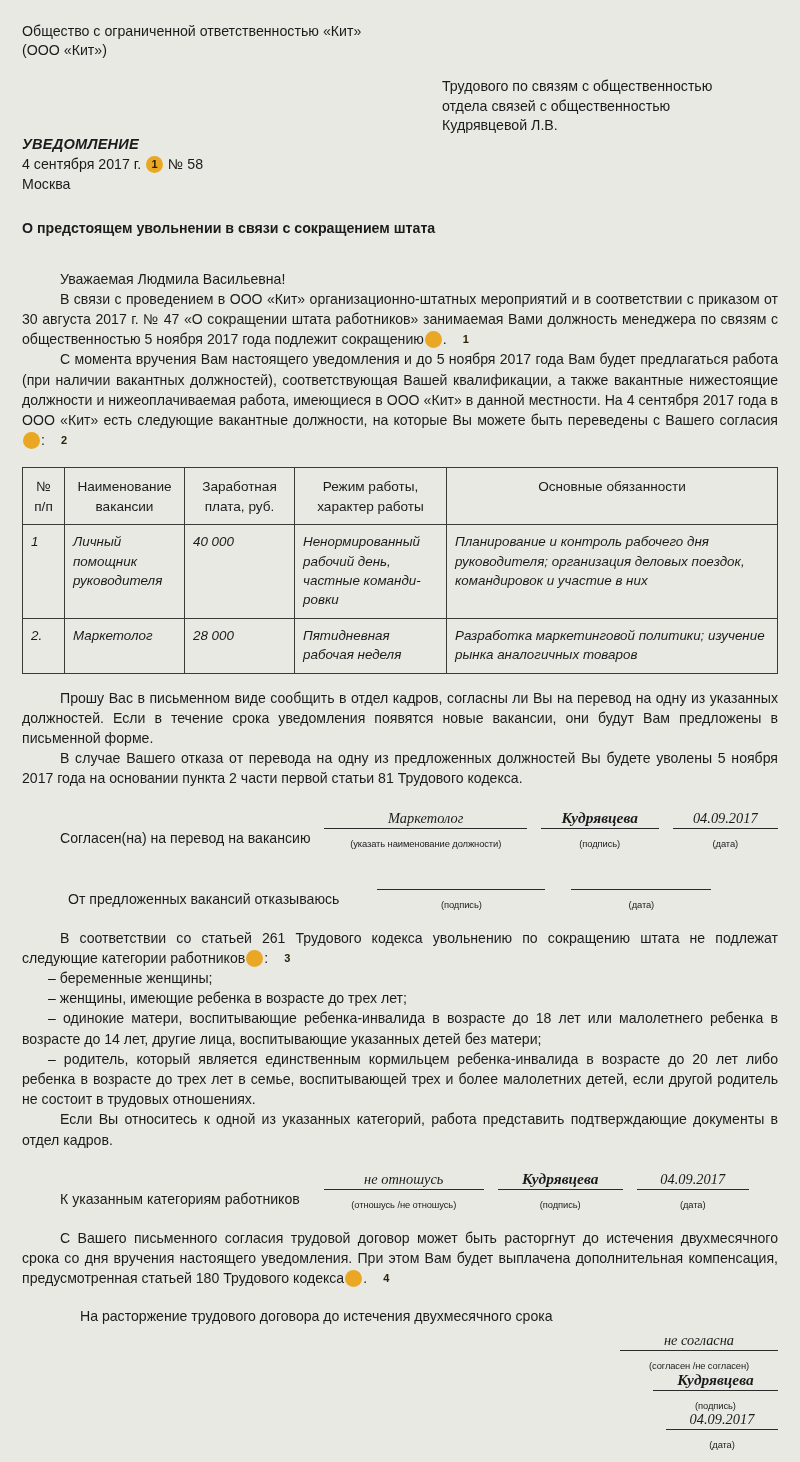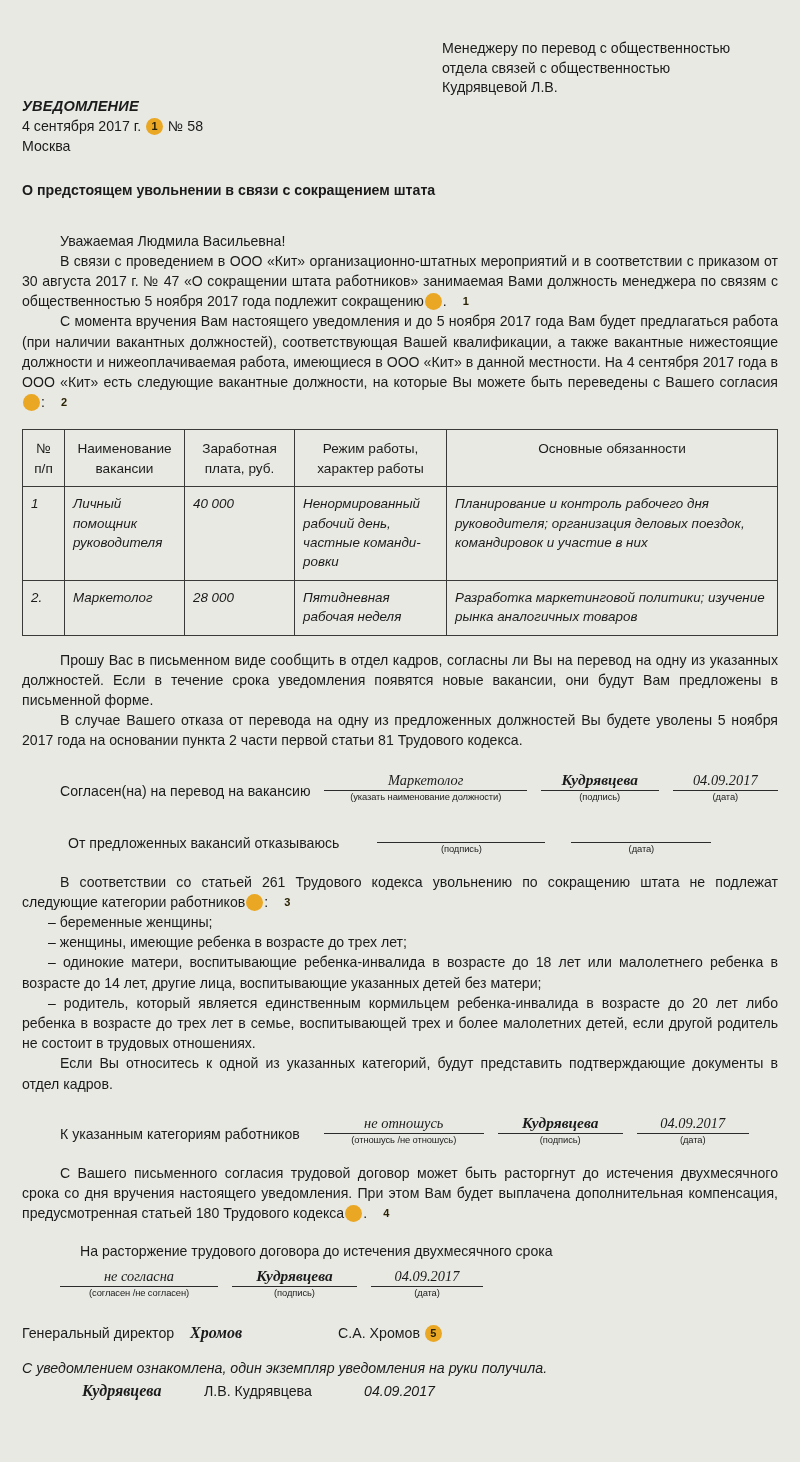--- a/index.html
+++ b/index.html
@@ -104,21 +104,21 @@
     font-style:italic;
     font-size:14.4px;
     padding:0 6px 1px 6px;
     min-height:19px;
     box-sizing:border-box;
   }
   .sig-val.bold{font-weight:bold;font-family:"Liberation Serif", serif;font-size:15.4px;}
   .sig-val.serif{font-family:"Liberation Serif", serif;}
   .sig-cap{
     font-size:9.4px;
-    margin-top:0;
+    margin-top:9px;
     color:#1b1b1b;
     letter-spacing:-.1px;
   }
   .w-pos{width:215px;}
   .w-sign{width:125px;}
   .w-date{width:112px;}
   .w-cat{width:160px;}
   .w-agree{width:158px;}
   .empty{height:19px;}
 
@@ -155,23 +155,27 @@
   }
   .ack-name{width:160px;font-style:normal;font-size:14.2px;}
   .ack-date{font-style:italic;font-size:14.2px;}
   .ml38{margin-left:38px;}
 </style>
 </head>
 <body>
 
 <div class="page">
 
+  <div class="hdr-org">
+    <div>Общество с ограниченной ответственностью «Кит»</div>
+    <div>(ООО «Кит»)</div>
+  </div>
 
   <div class="addressee">
-    <div>Менеджеру по перевод с общественностью</div>
+    <div>Трудового по связям с общественностью</div>
     <div>отдела связей с общественностью</div>
     <div>Кудрявцевой Л.В.</div>
   </div>
 
   <div class="notice-title">УВЕДОМЛЕНИЕ</div>
   <div class="notice-meta">
     <span>4 сентября 2017 г.</span>
     <span class="badge">1</span>
     <span>№ 58</span>
   </div>
@@ -264,21 +268,21 @@
       <div class="sig-cap">(дата)</div>
     </div>
   </div>
 
   <div style="margin-top:18px;">
     <p class="body-p"><span>В соответствии со статьей 261 Трудового кодекса увольнению по сокращению штата не подлежат следующие категории работников</span><span class="badge">3</span><span>:</span></p>
     <p class="list-item">– беременные женщины;</p>
     <p class="list-item">– женщины, имеющие ребенка в возрасте до трех лет;</p>
     <p class="list-item">– одинокие матери, воспитывающие ребенка-инвалида в возрасте до 18 лет или малолетнего ребенка в возрасте до 14 лет, другие лица, воспитывающие указанных детей без матери;</p>
     <p class="list-item">– родитель, который является единственным кормильцем ребенка-инвалида в возрасте до 20 лет либо ребенка в возрасте до трех лет в семье, воспитывающей трех и более малолетних детей, если другой родитель не состоит в трудовых отношениях.</p>
-    <p class="body-p">Если Вы относитесь к одной из указанных категорий, будут представить подтверждающие документы в отдел кадров.</p>
+    <p class="body-p">Если Вы относитесь к одной из указанных категорий, работа представить подтверждающие документы в отдел кадров.</p>
   </div>
 
   <div class="sigrow" style="margin-left:38px;margin-top:20px;">
     <div class="sig-label">К указанным категориям работников</div>
     <div class="sig-field w-cat" style="margin-left:24px;">
       <div class="sig-val serif">не отношусь</div>
       <div class="sig-cap">(отношусь /не отношусь)</div>
     </div>
     <div class="sig-field w-sign">
       <div class="sig-val bold">Кудрявцева</div>
@@ -288,21 +292,21 @@
       <div class="sig-val serif">04.09.2017</div>
       <div class="sig-cap">(дата)</div>
     </div>
   </div>
 
   <div style="margin-top:18px;">
     <p class="body-p"><span>С Вашего письменного согласия трудовой договор может быть расторгнут до истечения двухмесячного срока со дня вручения настоящего уведомления. При этом Вам будет выплачена дополнительная компенсация, предусмотренная статьей 180 Трудового кодекса</span><span class="badge">4</span><span>.</span></p>
   </div>
 
   <div style="margin-top:20px;margin-left:58px;font-size:14.1px;">На расторжение трудового договора до истечения двухмесячного срока</div>
-  <div class="sigrow" style="margin-left:24px;margin-top:8px;">
+  <div class="sigrow" style="margin-left:24px;margin-top:8px;flex-direction:column;">
     <div class="sig-field w-agree">
       <div class="sig-val serif">не согласна</div>
       <div class="sig-cap">(согласен /не согласен)</div>
     </div>
     <div class="sig-field w-sign">
       <div class="sig-val bold">Кудрявцева</div>
       <div class="sig-cap">(подпись)</div>
     </div>
     <div class="sig-field w-date">
       <div class="sig-val serif">04.09.2017</div>

